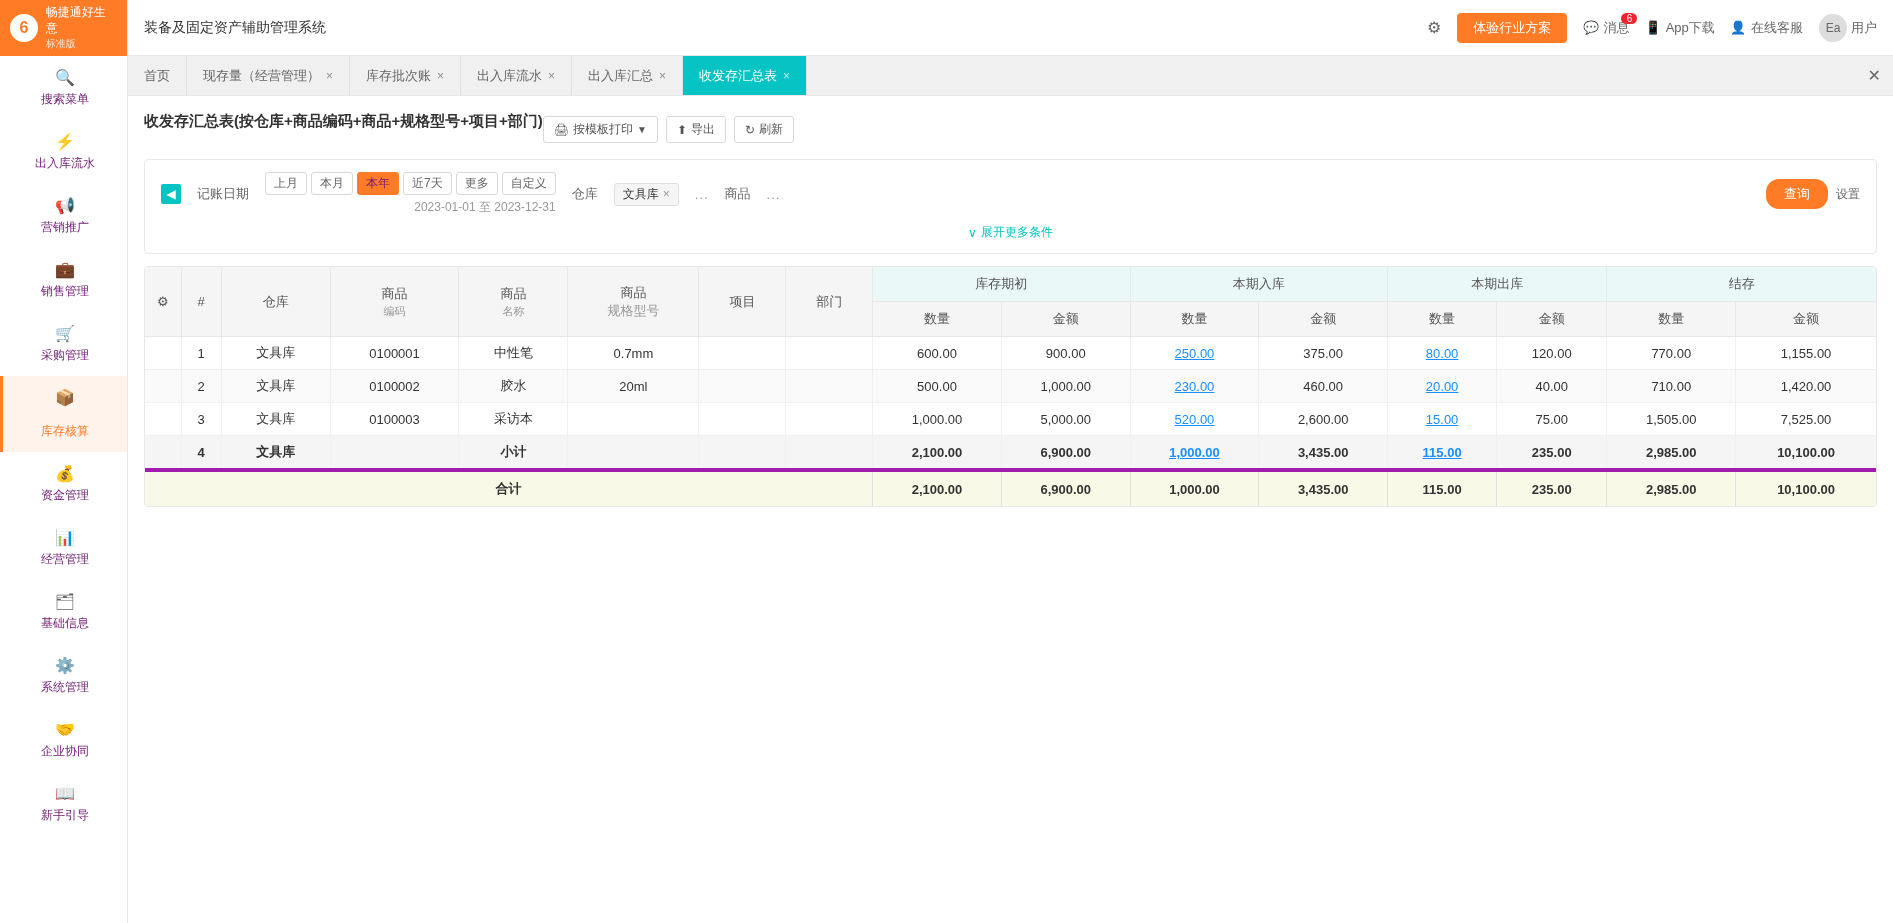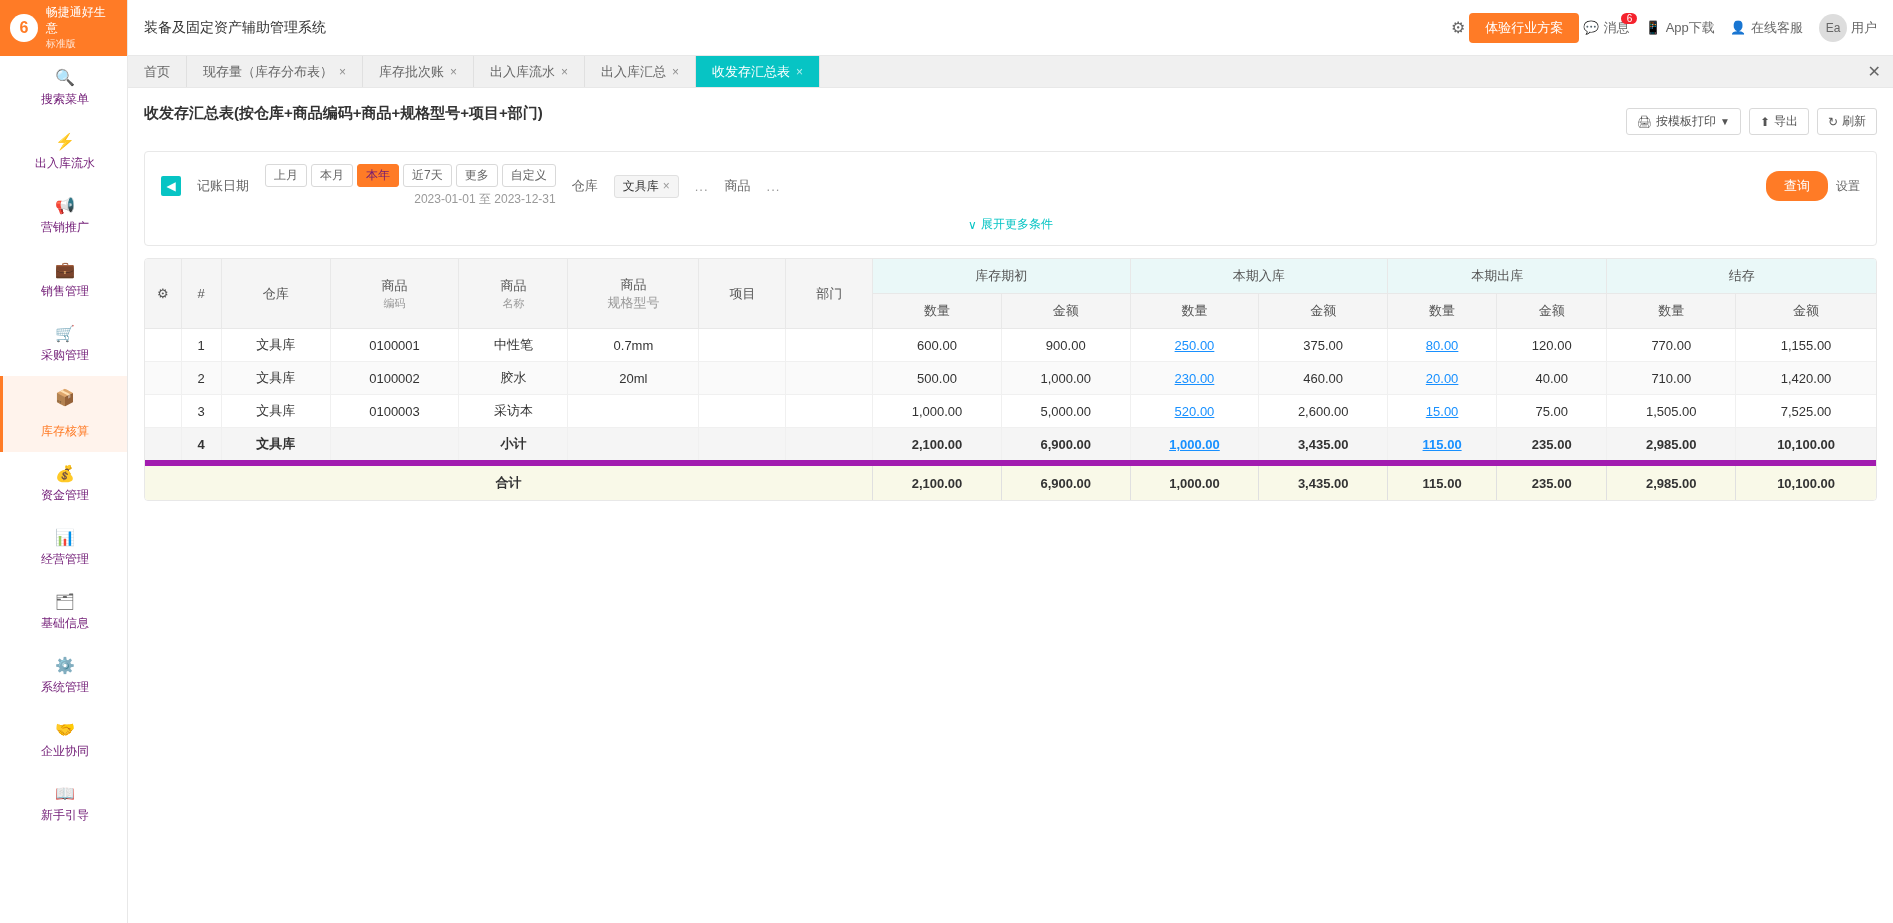--- a/index.html
+++ b/index.html
@@ -15,30 +15,30 @@
     .sidebar-item.active { background: #fff3ec; border-left-color: #ff7b26; }
     .sidebar-item .icon { font-size: 16px; color: #666; }
     .sidebar-item.active .icon { color: #ff7b26; }
     .sidebar-item .label { font-size: 12px; color: #701a75; }
     .sidebar-item.active .label { color: #ff7b26; margin-top: 12px; }
 
     
     .main { margin-left: 128px; min-height: 923px; display: flex; flex-direction: column; }
 
     
-    .top-header { height: 56px; background: #fff; border-bottom: 1px solid #e8e8e8; display: flex; align-items: center; padding: 16px 16px; gap: 4px; }
+    .top-header { height: 56px; background: #fff; border-bottom: 1px solid #e8e8e8; display: flex; align-items: center; padding: 16px 16px; gap: 16px; }
     .system-name { font-size: 14px; color: #333; flex: 1; }
     .header-btn { padding: 6px 16px; background: #ff7b26; color: #fff; border: none; border-radius: 4px; cursor: pointer; font-size: 13px; }
     .header-actions { display: flex; align-items: center; gap: 16px; margin-left: auto; }
     .header-action-item { display: flex; align-items: center; gap: 4px; cursor: pointer; color: #666; font-size: 13px; position: relative; }
     .badge { position: absolute; top: -6px; right: -8px; background: #f5222d; color: #fff; border-radius: 8px; font-size: 10px; padding: 0 4px; min-width: 16px; text-align: center; }
     .avatar { width: 28px; height: 28px; background: #ddd; border-radius: 50%; display: flex; align-items: center; justify-content: center; font-size: 12px; color: #666; }
 
     
-    .tabs-bar { background: #f0f0f0; display: flex; align-items: center; height: 32px; border-bottom: 1px solid #e8e8e8; overflow: hidden; }
+    .tabs-bar { background: #f0f0f0; display: flex; align-items: center; height: 40px; border-bottom: 1px solid #e8e8e8; overflow: hidden; }
     .tab { padding: 0 16px; height: 40px; display: flex; align-items: center; gap: 6px; cursor: pointer; font-size: 13px; color: #666; border-right: 1px solid #e0e0e0; white-space: nowrap; }
     .tab.active { background: #07c4c4; color: #fff; }
     .tab .close-btn { font-size: 12px; opacity: 0.7; cursor: pointer; }
     .tabs-close { margin-left: auto; padding: 0 12px; cursor: pointer; color: #666; font-size: 16px; }
 
     
     .page-container { flex: 1; background: #fff; padding: 16px; }
 
     
     .page-title { font-size: 15px; font-weight: bold; color: #333; margin-bottom: 16px; }
@@ -62,34 +62,34 @@
     thead tr { background: #f5f5f5; }
     thead th { padding: 8px 12px; text-align: center; border-bottom: 1px solid #e8e8e8; border-right: 1px solid #e8e8e8; font-weight: normal; color: #555; white-space: nowrap; }
     thead th:last-child { border-right: none; }
     tbody tr:nth-child(even) { background: #fafafa; }
     tbody td { padding: 7px 12px; text-align: center; border-bottom: 1px solid #f0f0f0; border-right: 1px solid #f0f0f0; color: #333; white-space: nowrap; }
     tbody td:last-child { border-right: none; }
     tbody tr:last-child td { border-bottom: none; }
     .subtotal-row { font-weight: bold; background: #f5f5f5 !important; }
     .underline-val { text-decoration: underline; cursor: pointer; color: #1890ff; }
     tfoot tr { background: #f9f9e8; }
-    tfoot td { padding: 8px 12px; text-align: center; border-top: 6px solid #a21caf; border-right: 1px solid #e0e0e0; font-weight: bold; }
+    tfoot td { padding: 8px 12px; text-align: center; border-top: 4px solid #a21caf; border-right: 1px solid #e0e0e0; font-weight: bold; }
     tfoot td:last-child { border-right: none; }
 
     .settings-icon-cell { width: 36px; }
     .col-num { width: 40px; }
     .header-group { background: #eaf8f8; }
 
     
     .filter-right { margin-left: auto; display: flex; align-items: center; gap: 8px; }
     .query-btn { background: #ff7b26; color: #fff; border: none; border-radius: 13px; padding: 6px 18px; cursor: pointer; font-size: 13px; }
     .setup-btn { color: #666; font-size: 12px; cursor: pointer; }
 
     
-    .page-header-row { display: flex; align-items: center; justify-content: space-between; margin-bottom: 12px; }
+    .page-header-row { display: flex; align-items: center; margin-bottom: 12px; }
     .print-export-row { display: flex; align-items: center; gap: 8px; justify-content: flex-end; margin-bottom: 8px; }
     .btn-outline { border: 1px solid #d9d9d9; border-radius: 3px; padding: 4px 10px; background: #fff; cursor: pointer; font-size: 12px; color: #555; display: flex; align-items: center; gap: 4px; }
     .btn-refresh { border: 1px solid #d9d9d9; border-radius: 3px; padding: 4px 10px; background: #fff; cursor: pointer; font-size: 12px; color: #555; display: flex; align-items: center; gap: 4px; }
     .dropdown-icon { font-size: 10px; }
 
     .teal-tab { background: #07c4c4 !important; color: #fff !important; }
   </style>
 </head>
 <body>
 
@@ -178,21 +178,21 @@
         <span>用户</span>
       </div>
     </div>
   </div>
 
   <div class="tabs-bar" id="tabs-container">
       <div class="tab">
         <span>首页</span>
       </div>
       <div class="tab">
-        <span>现存量（库存分布表）</span>
+        <span>现存量（经营管理）</span>
         <span class="close-btn">×</span>
       </div>
       <div class="tab">
         <span>库存批次账</span>
         <span class="close-btn">×</span>
       </div>
       <div class="tab">
         <span>出入库流水</span>
         <span class="close-btn">×</span>
       </div>

